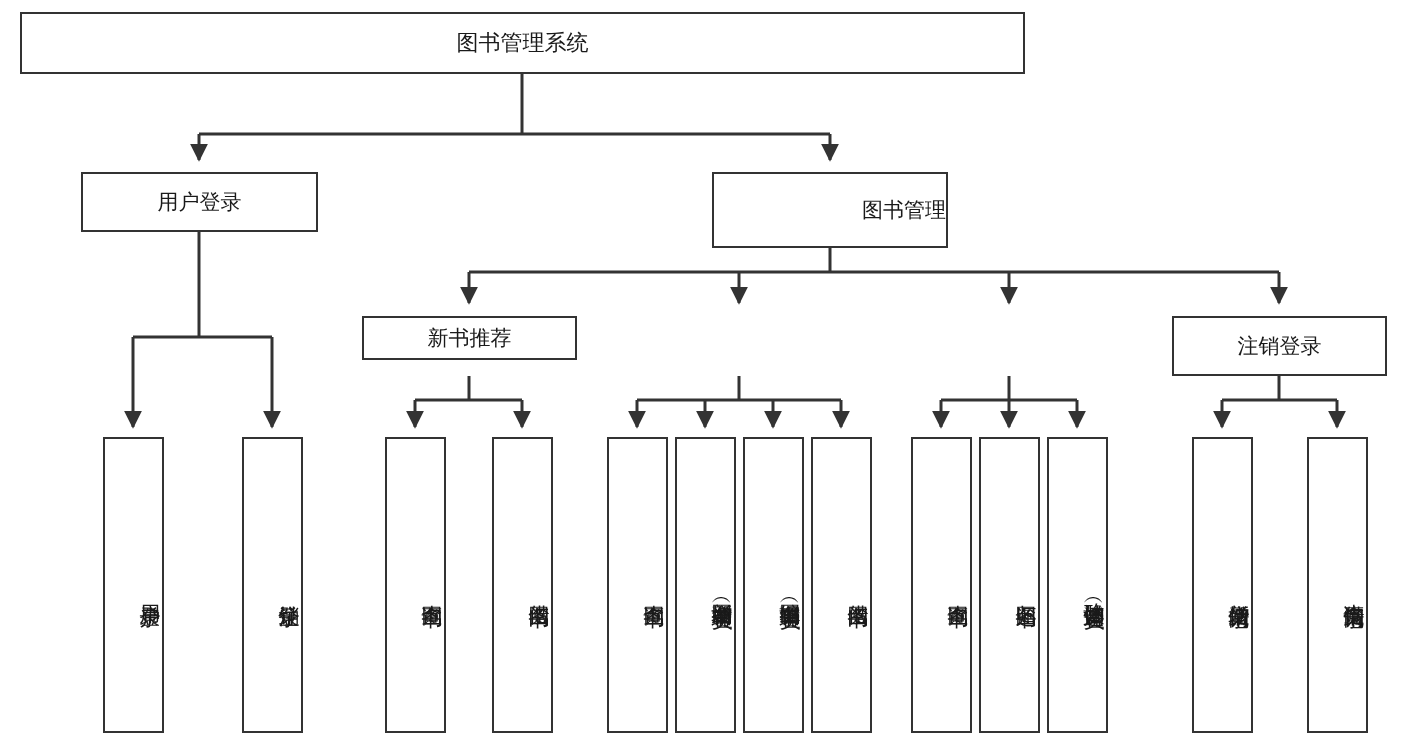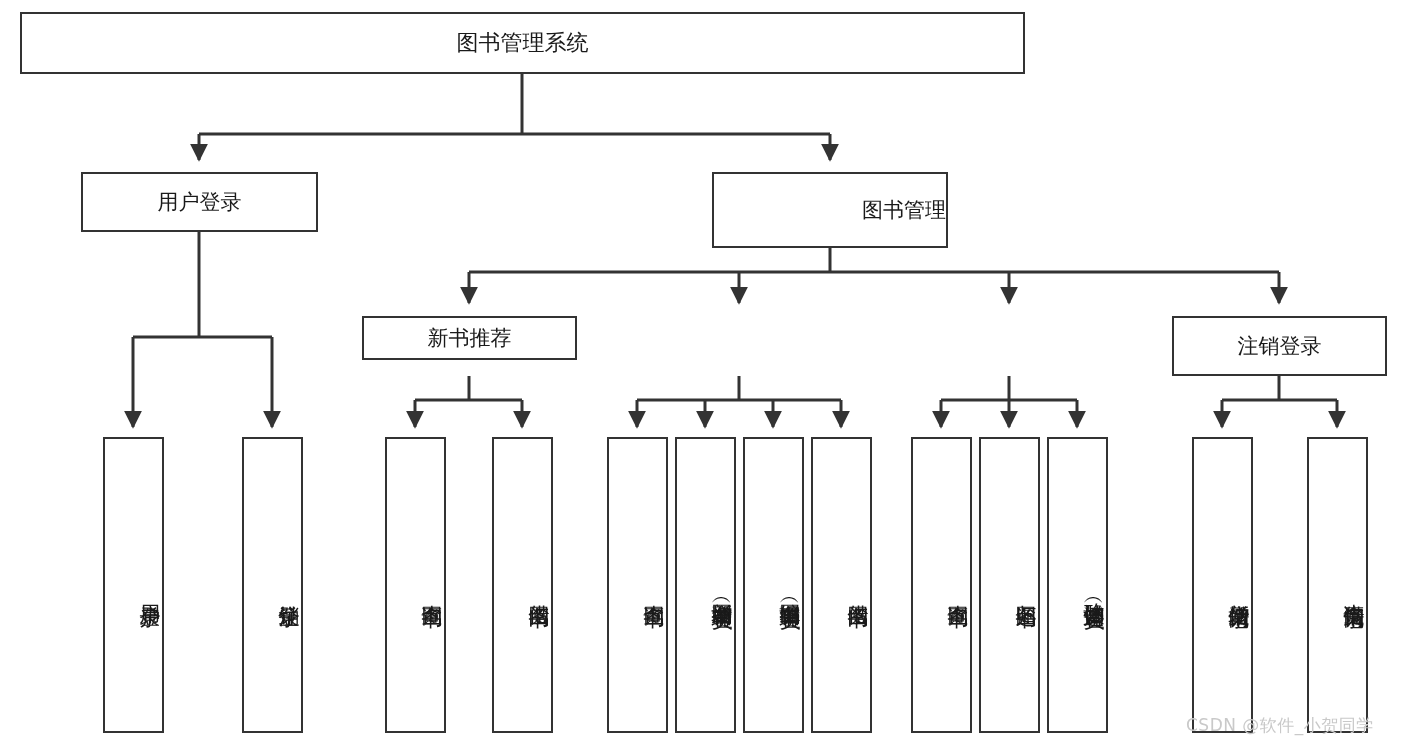--- a/index.html
+++ b/index.html
@@ -175,14 +175,13 @@
     <span class="lbl">确认归还（管理员）</span>
   </div>
 
   <div class="node leaf" style="left:1192px; top:437px; width:61px; height:296px;">
     <span class="lbl">新增借阅记录</span>
   </div>
   <div class="node leaf" style="left:1307px; top:437px; width:61px; height:296px;">
     <span class="lbl">查询借阅记录</span>
   </div>
 
-  <div class="watermark">CSDN @软件_小贺同学</div>
 </div>
 
 </body></html>

